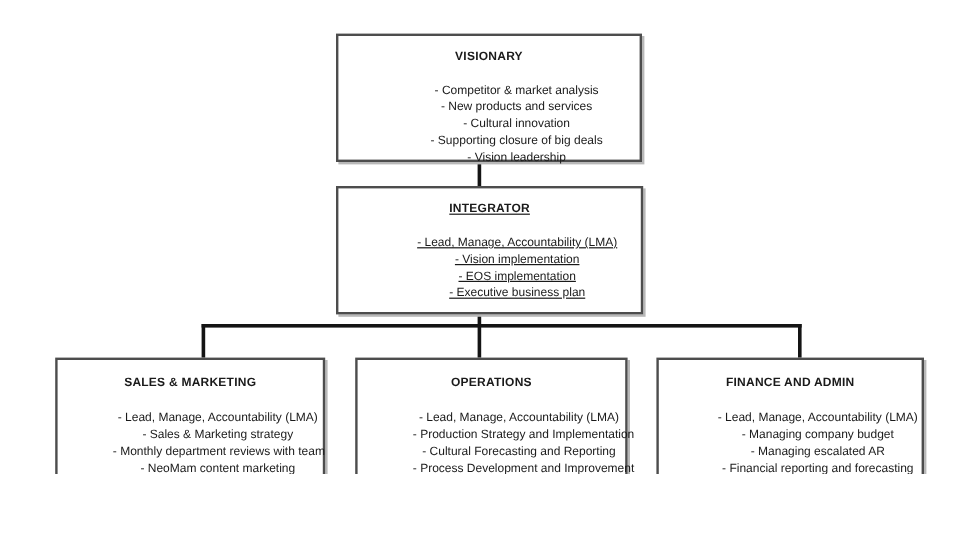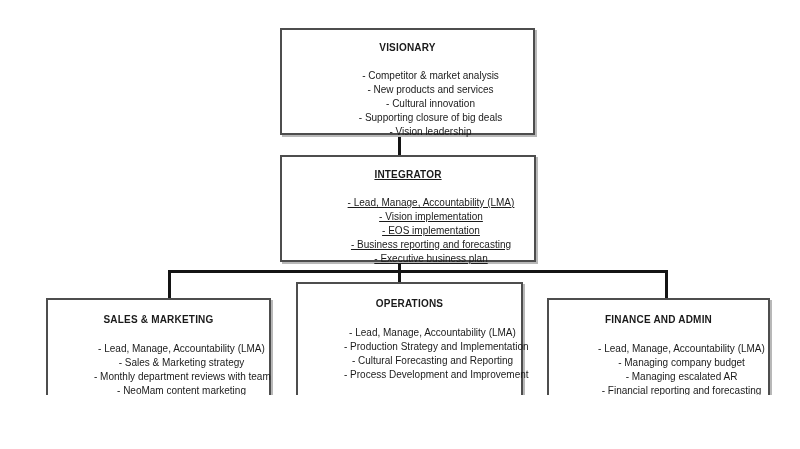--- a/index.html
+++ b/index.html
@@ -33,21 +33,21 @@
     font-size: 10px;
     line-height: 14px;
     margin-left: 46px;
   }
   .item { white-space: nowrap; }
   .item.wrap { white-space: normal; max-width: 175px; margin: 0 auto; }
   
   .visionary  { left: 280px; top: 28px;  width: 255px; height: 107px; padding-top: 12px; }
   .integrator { left: 280px; top: 155px; width: 256px; height: 107px; padding-top: 12px; text-decoration: underline; }
   .sales      { left: 46px;  top: 298px; width: 225px; height: 121px; padding-top: 14px; }
-  .operations { left: 296px; top: 282px; width: 227px; height: 121px; padding-top: 14px; }
+  .operations { left: 296px; top: 298px; width: 227px; height: 121px; padding-top: 14px; }
   .finance    { left: 547px; top: 298px; width: 223px; height: 121px; padding-top: 14px; }
   .sales .box-items, .operations .box-items, .finance .box-items { margin-top: 16px; }
   
   .conn {
     position: absolute;
     background: #141414;
   }
   .conn.v { width: 3px; }
   .conn.h { height: 3px; }
   .c-vis-int   { left: 398px; top: 134px; height: 22px; }
@@ -87,21 +87,20 @@
       <div class="item">- Vision leadership</div>
     </div>
   </div>
 
   <div class="box integrator">
     <div class="box-title">INTEGRATOR</div>
     <div class="box-items">
       <div class="item">- Lead, Manage, Accountability (LMA)</div>
       <div class="item">- Vision implementation</div>
       <div class="item">- EOS implementation</div>
-      <div class="item">- Business reporting and forecasting</div>
       <div class="item">- Executive business plan</div>
     </div>
   </div>
 
   <div class="box sales">
     <div class="box-title">SALES &amp; MARKETING</div>
     <div class="box-items">
       <div class="item">- Lead, Manage, Accountability (LMA)</div>
       <div class="item">- Sales &amp; Marketing strategy</div>
       <div class="item">- Monthly department reviews with team</div>

